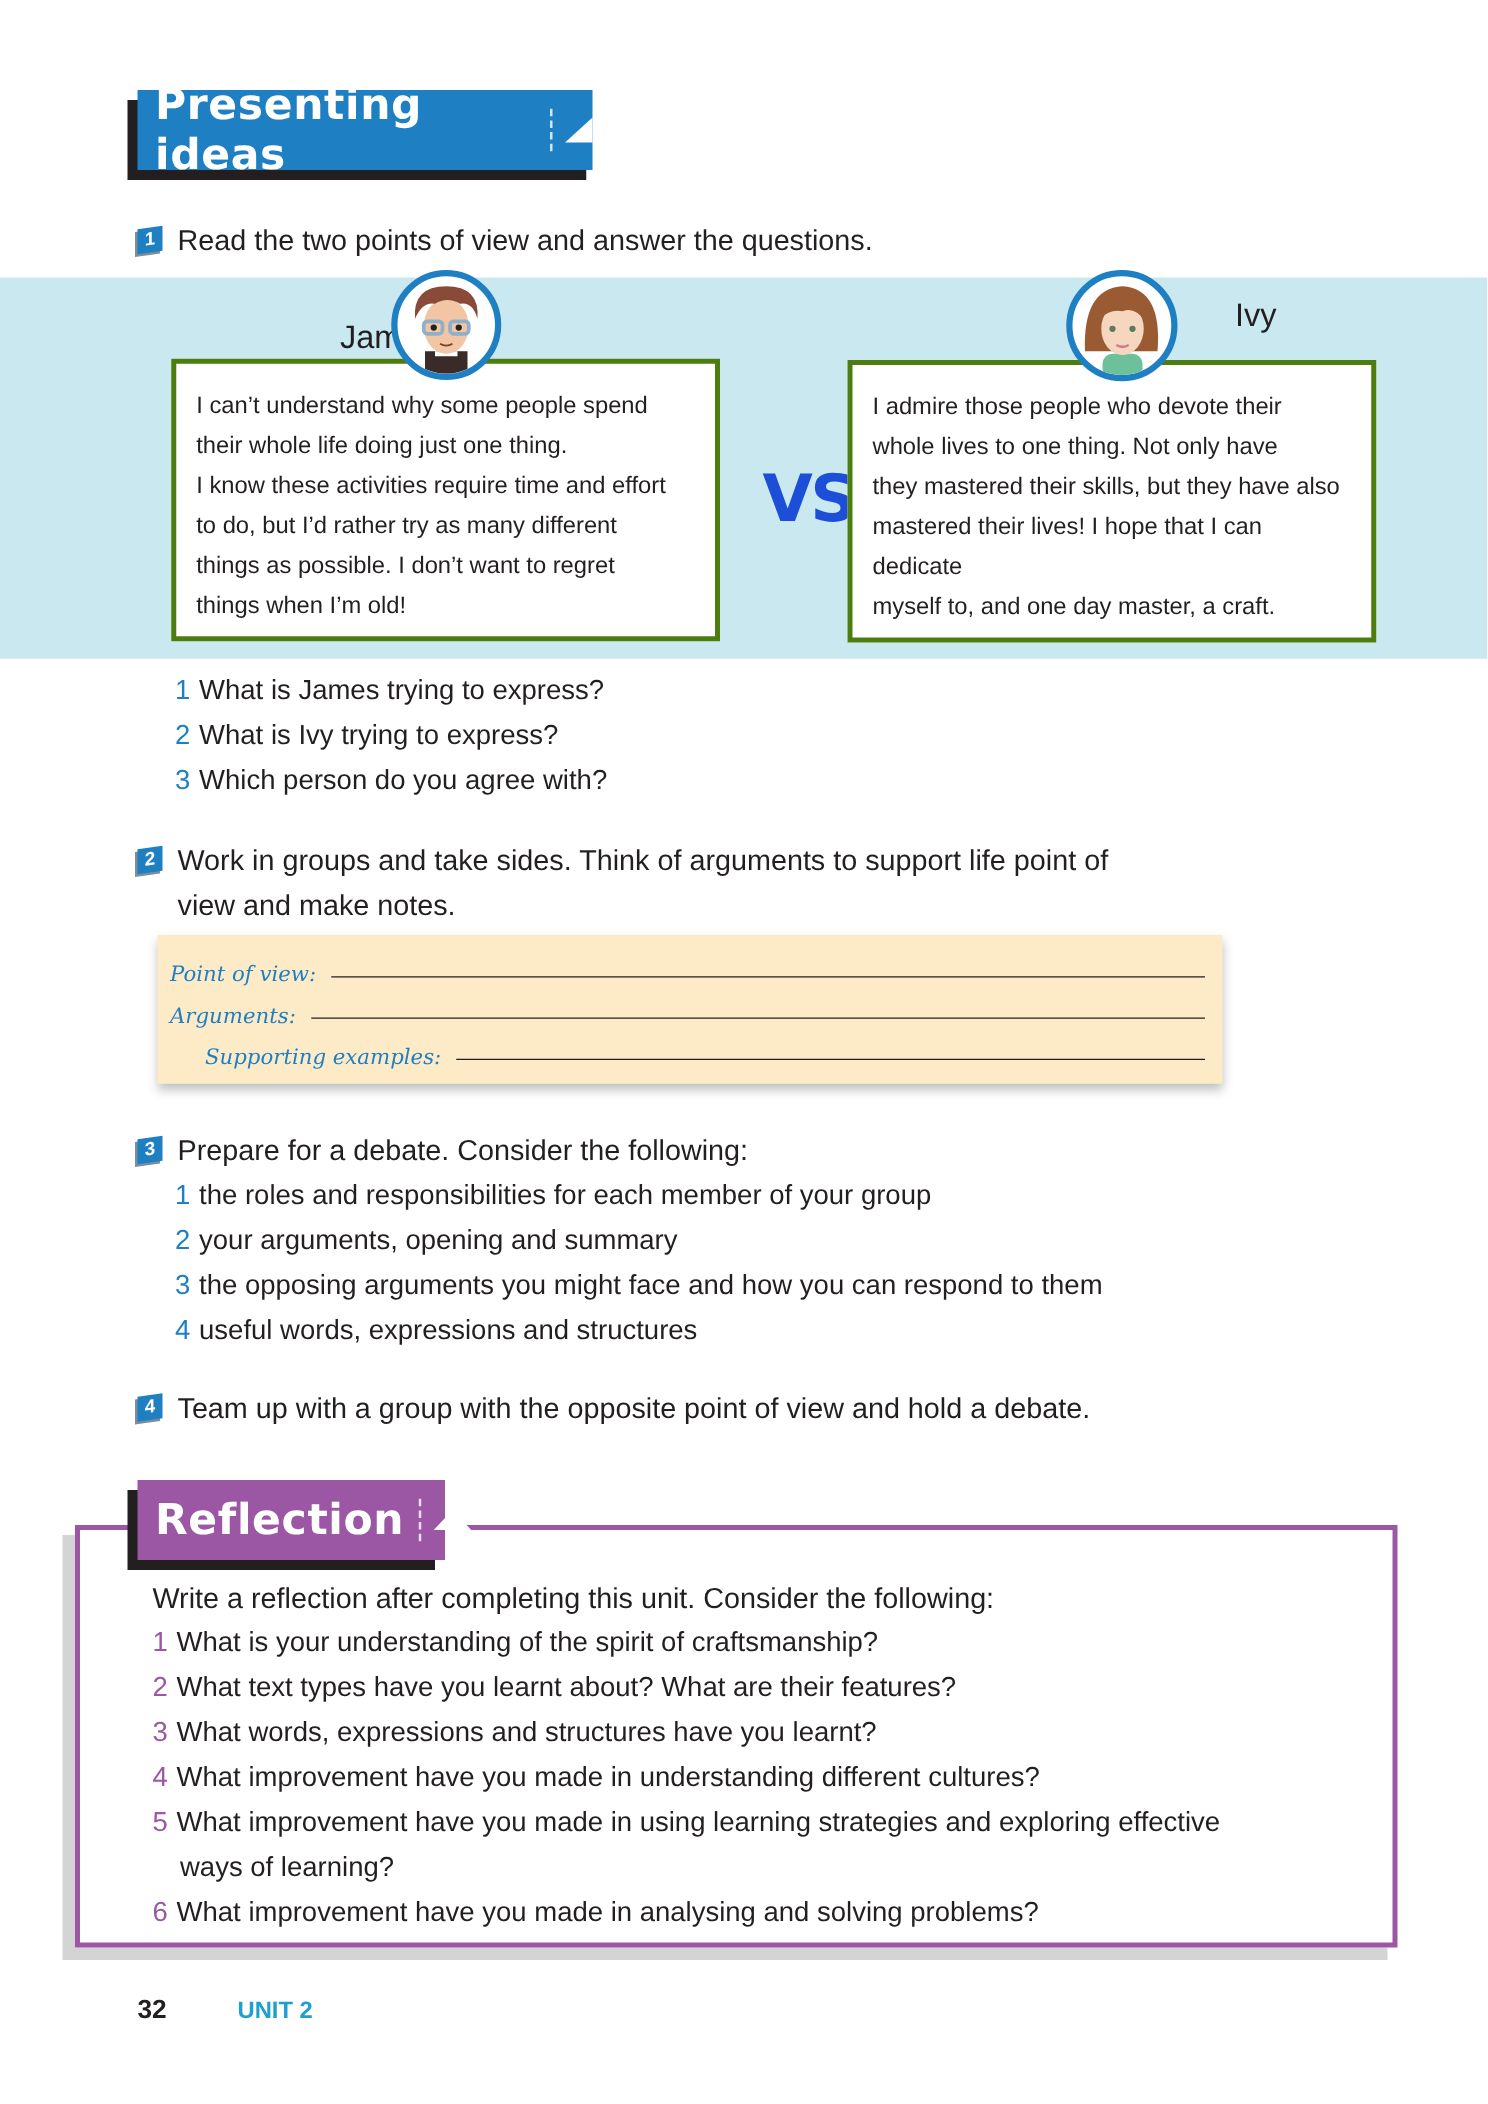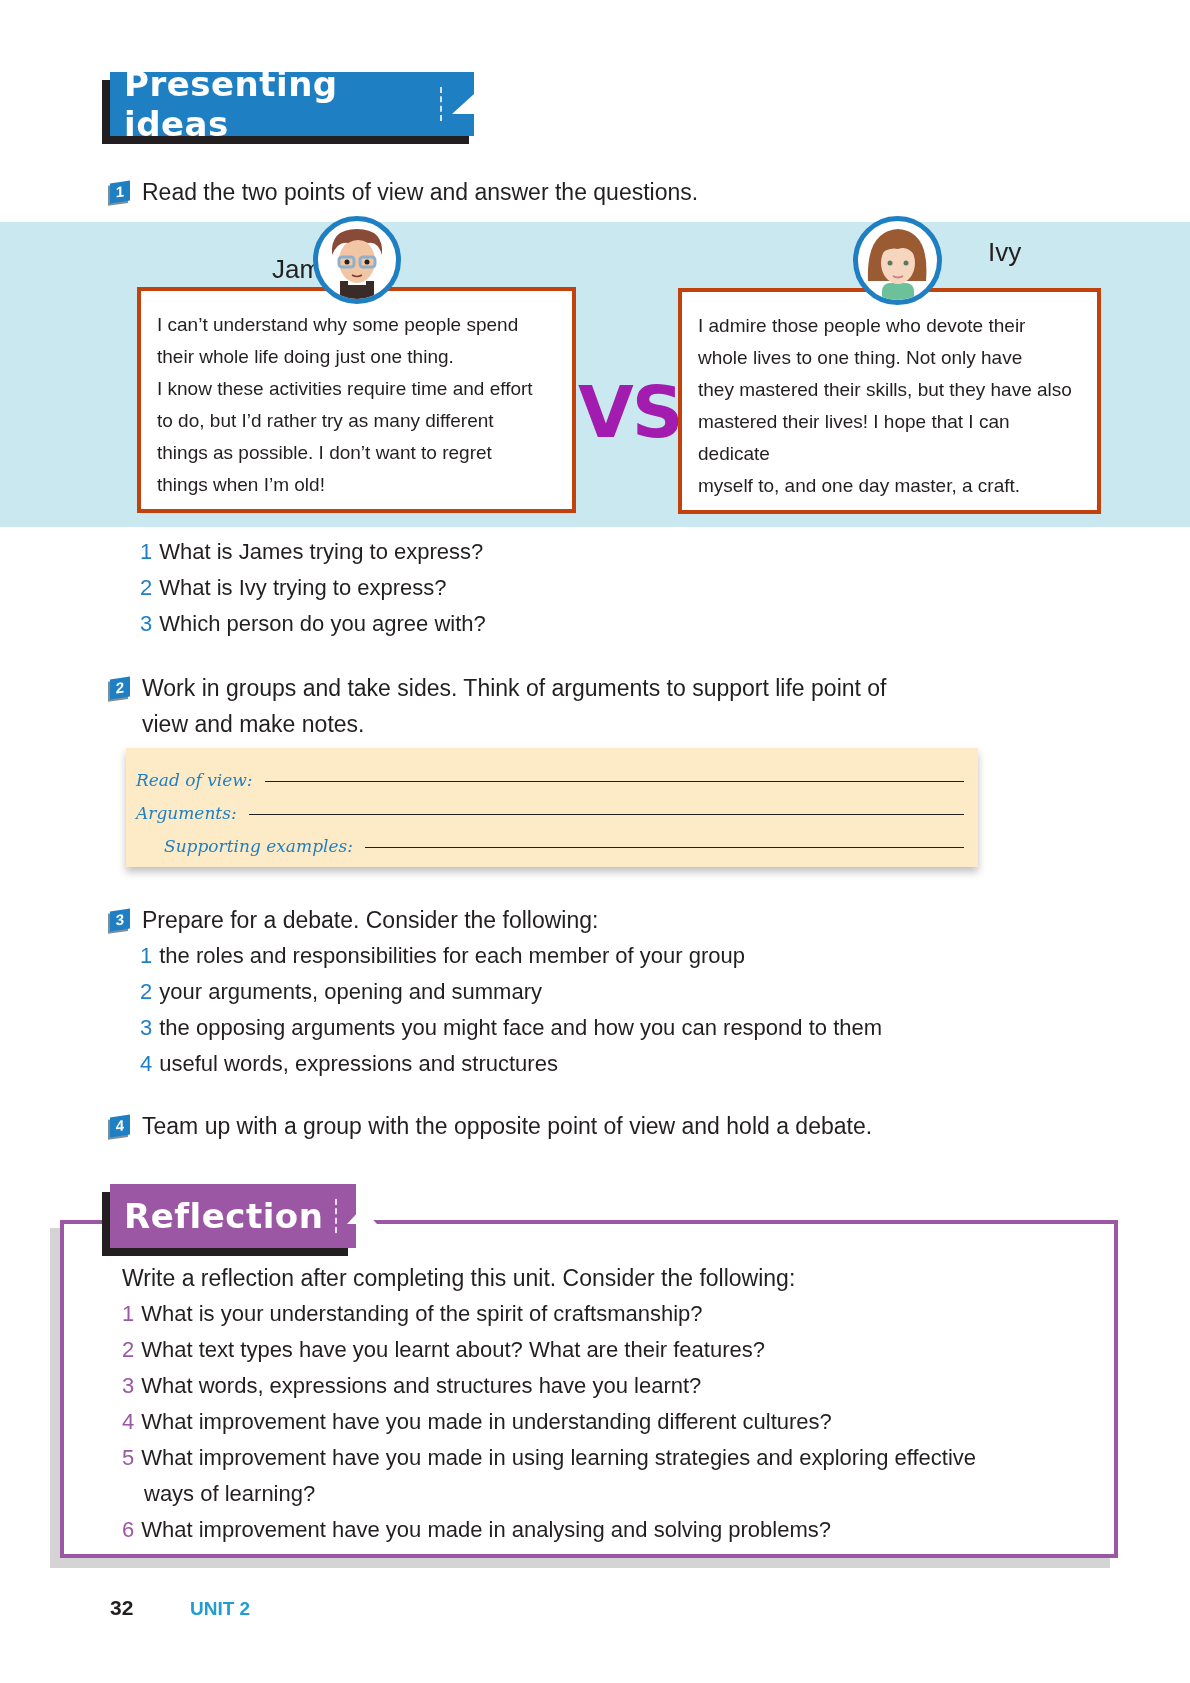--- a/index.html
+++ b/index.html
@@ -20,27 +20,27 @@
   .badge { width:20px; height:20px; background:#1f7fc3; color:#fff; font-size:15px; font-weight:bold;
            display:flex; align-items:center; justify-content:center; margin:8px 12px 0 0;
            transform:skewY(-8deg); box-shadow:-2px 2px 0 #7b8e9c; flex:none; }
 
   .list { position:absolute; font-size:22px; line-height:36px; color:#231f20; }
   .list .num { color:#1f7fc3; margin-right:7px; }
   .list.purple .num { color:#9b57a4; }
 
   
   .strip { position:absolute; left:0; top:222px; width:1190px; height:305px; background:#c9e8f0; }
-  .bubble { position:absolute; background:#fff; border:4px solid #c2410c; box-sizing:border-box;
+  .bubble { position:absolute; background:#fff; border:4px solid #4d7c0f; box-sizing:border-box;
             font-size:19px; line-height:32px; padding:18px 16px 0 16px; color:#231f20; }
   .avatar { position:absolute; width:84px; height:84px; border-radius:50%; border:5px solid #1f7fc3;
             background:#fff; box-sizing:border-box; overflow:hidden; }
   .pname { position:absolute; font-weight:normal; font-size:26px;margin-left:36px; }
-  .vs { position:absolute; font-family:"DejaVu Sans", sans-serif; font-weight:bold; font-size:72px;
-        color:#a21caf; letter-spacing:-2px; }
+  .vs { position:absolute; font-family:"DejaVu Sans", sans-serif; font-weight:bold; font-size:52px;
+        color:#1d4ed8; letter-spacing:-2px;margin-left:32px; }
 
   
   .notes { position:absolute; left:126px; top:748px; width:852px; height:119px; background:#fdebc8;
            box-shadow:0 5px 8px rgba(0,0,0,0.25); }
   .note-row { position:absolute; left:10px; right:14px; display:flex; align-items:flex-end; height:30px; }
   .note-label { font-family:"DejaVu Serif", serif; font-style:italic; color:#1f7fc3; font-size:17px; white-space:nowrap; margin-right:12px; }
   .note-line { flex:1; border-bottom:1.5px solid #231f20; height:0; margin-bottom:8px; }
 
   
   .refl-bg { position:absolute; left:50px; top:1228px; width:1060px; height:340px; background:#d4d4d4; }
@@ -121,21 +121,21 @@
 <div class="task" style="left:110px;top:670px;">
   <span class="badge">2</span>
   <span>
     <div>Work in groups and take sides. Think of arguments to support life point of</div>
     <div>view and make notes.</div>
   </span>
 </div>
 
 <div class="notes">
   <div class="note-row" style="top:12px;">
-    <span class="note-label">Read of view:</span>
+    <span class="note-label">Point of view:</span>
       <span class="note-line"></span>
   </div>
   <div class="note-row" style="top:45px;justify-content:space-between;">
     <span class="note-label">Arguments:</span>
       <span class="note-line"></span>
   </div>
   <div class="note-row" style="top:78px;margin-left:28px;">
     <span class="note-label">Supporting examples:</span>
       <span class="note-line"></span>
   </div>

